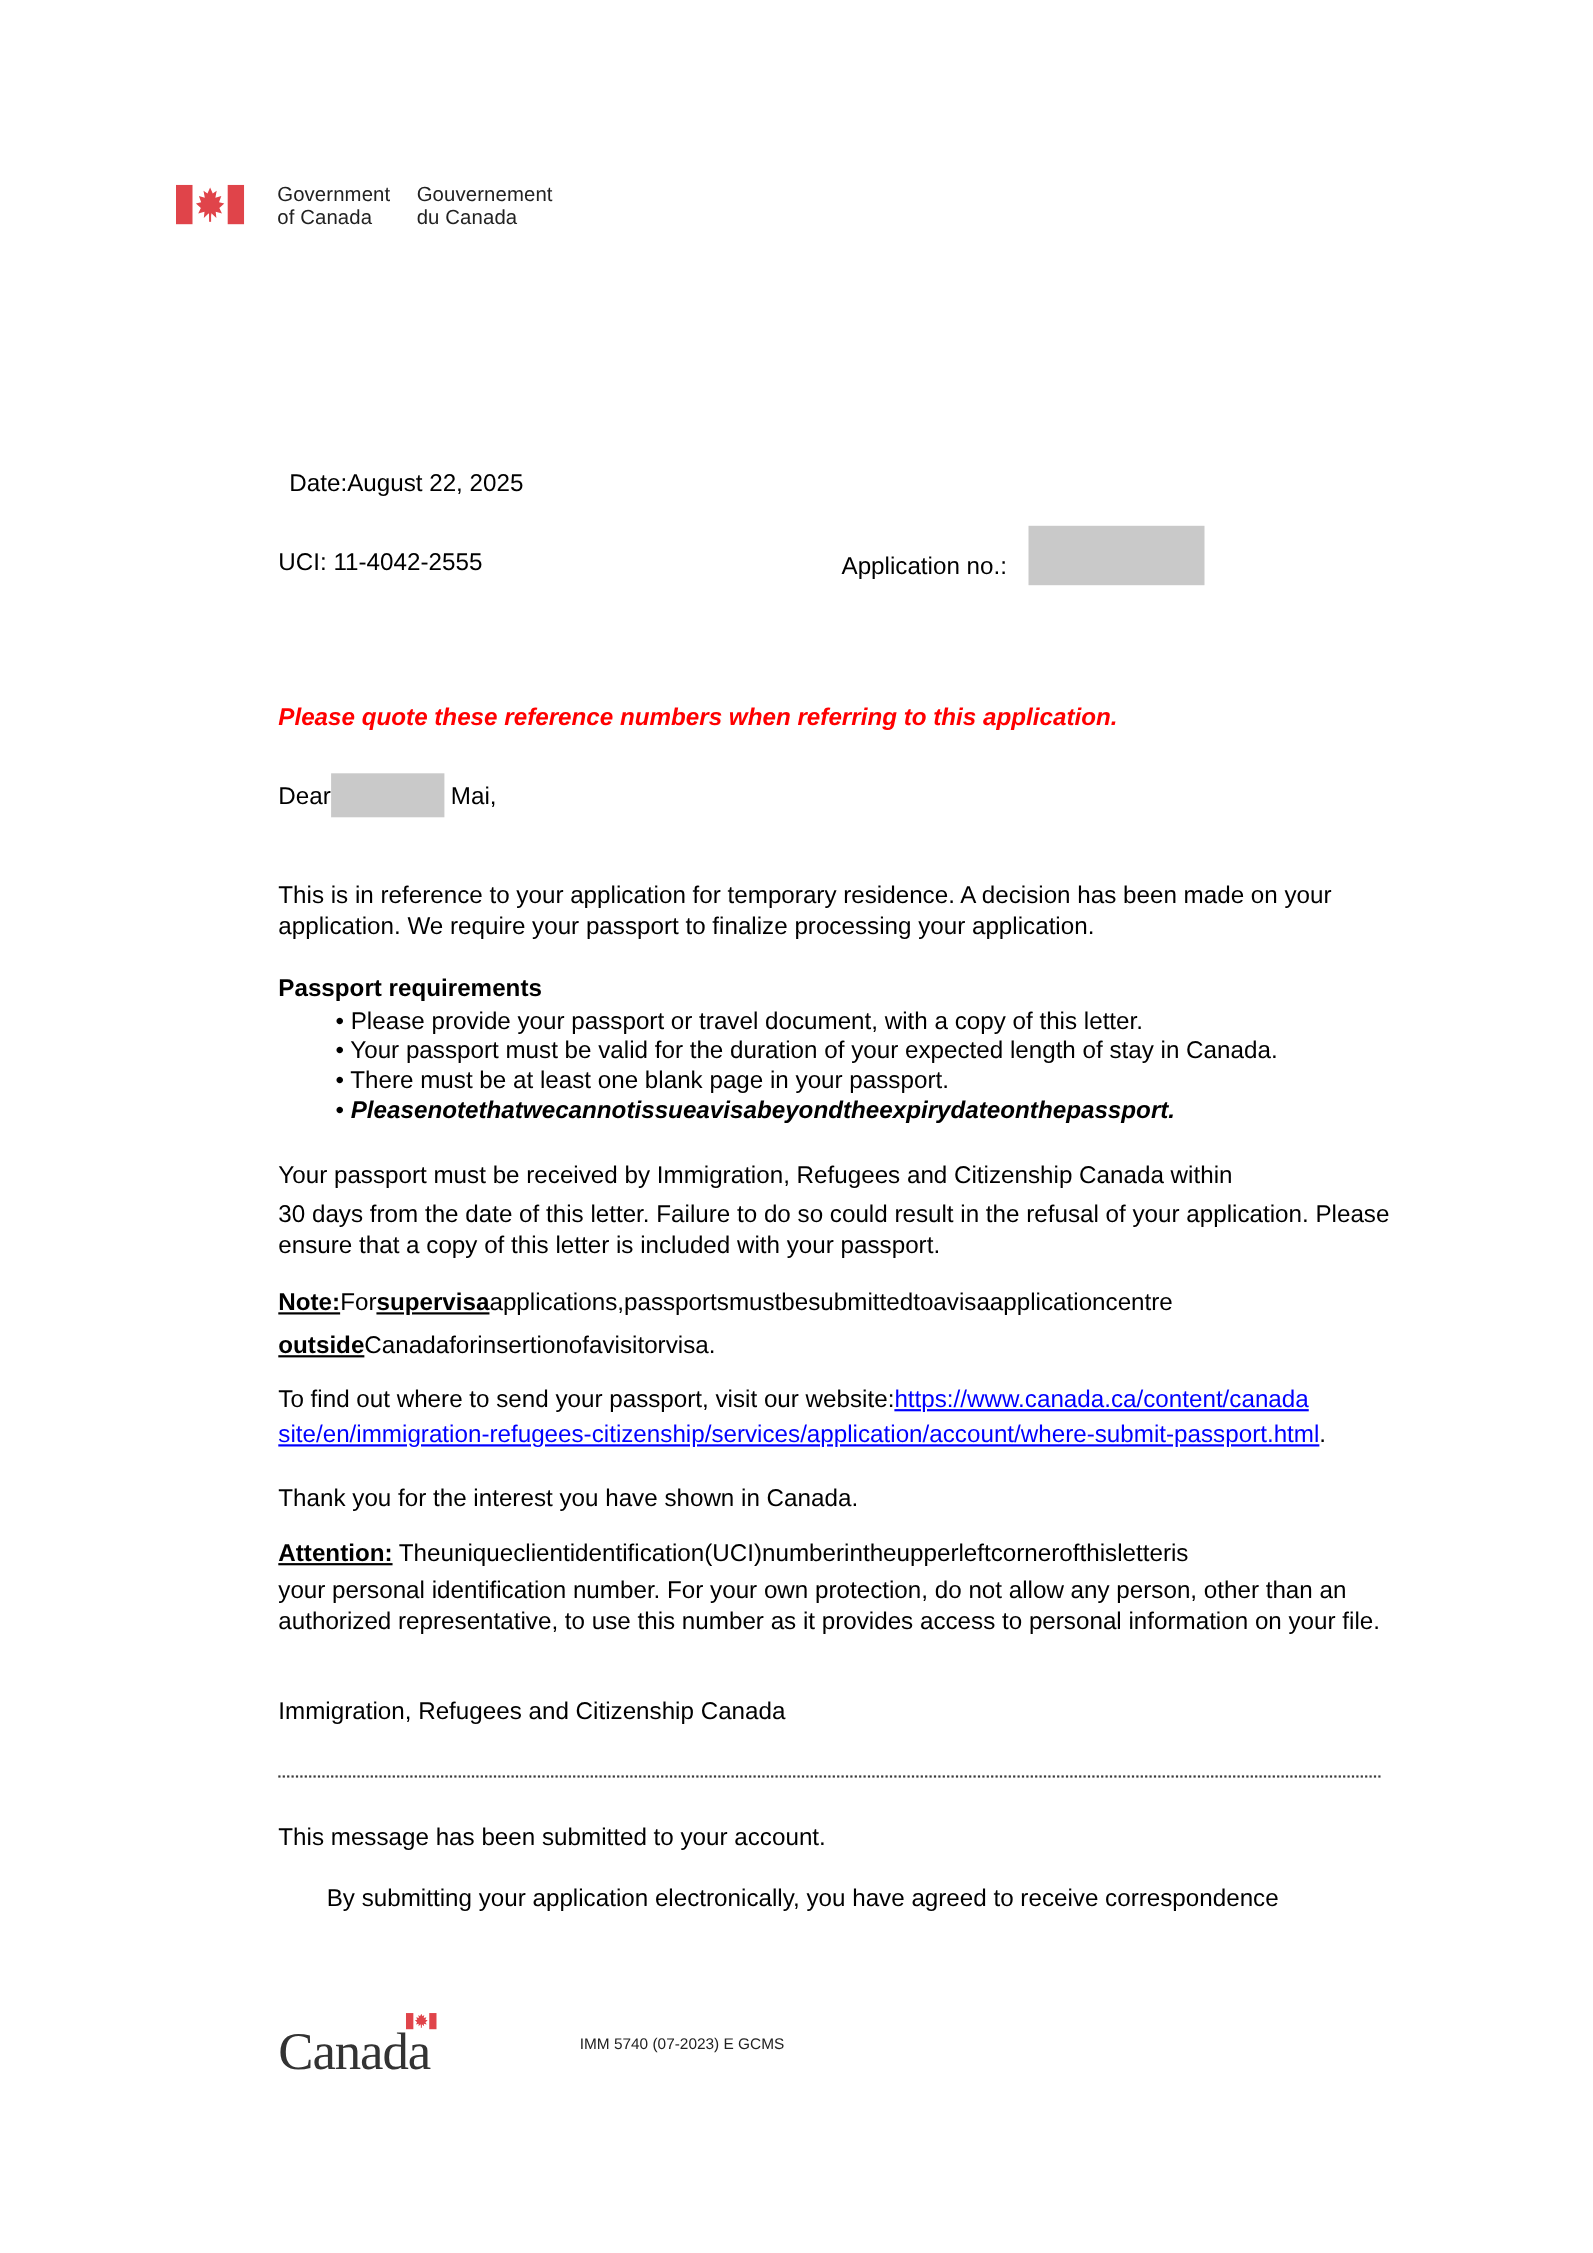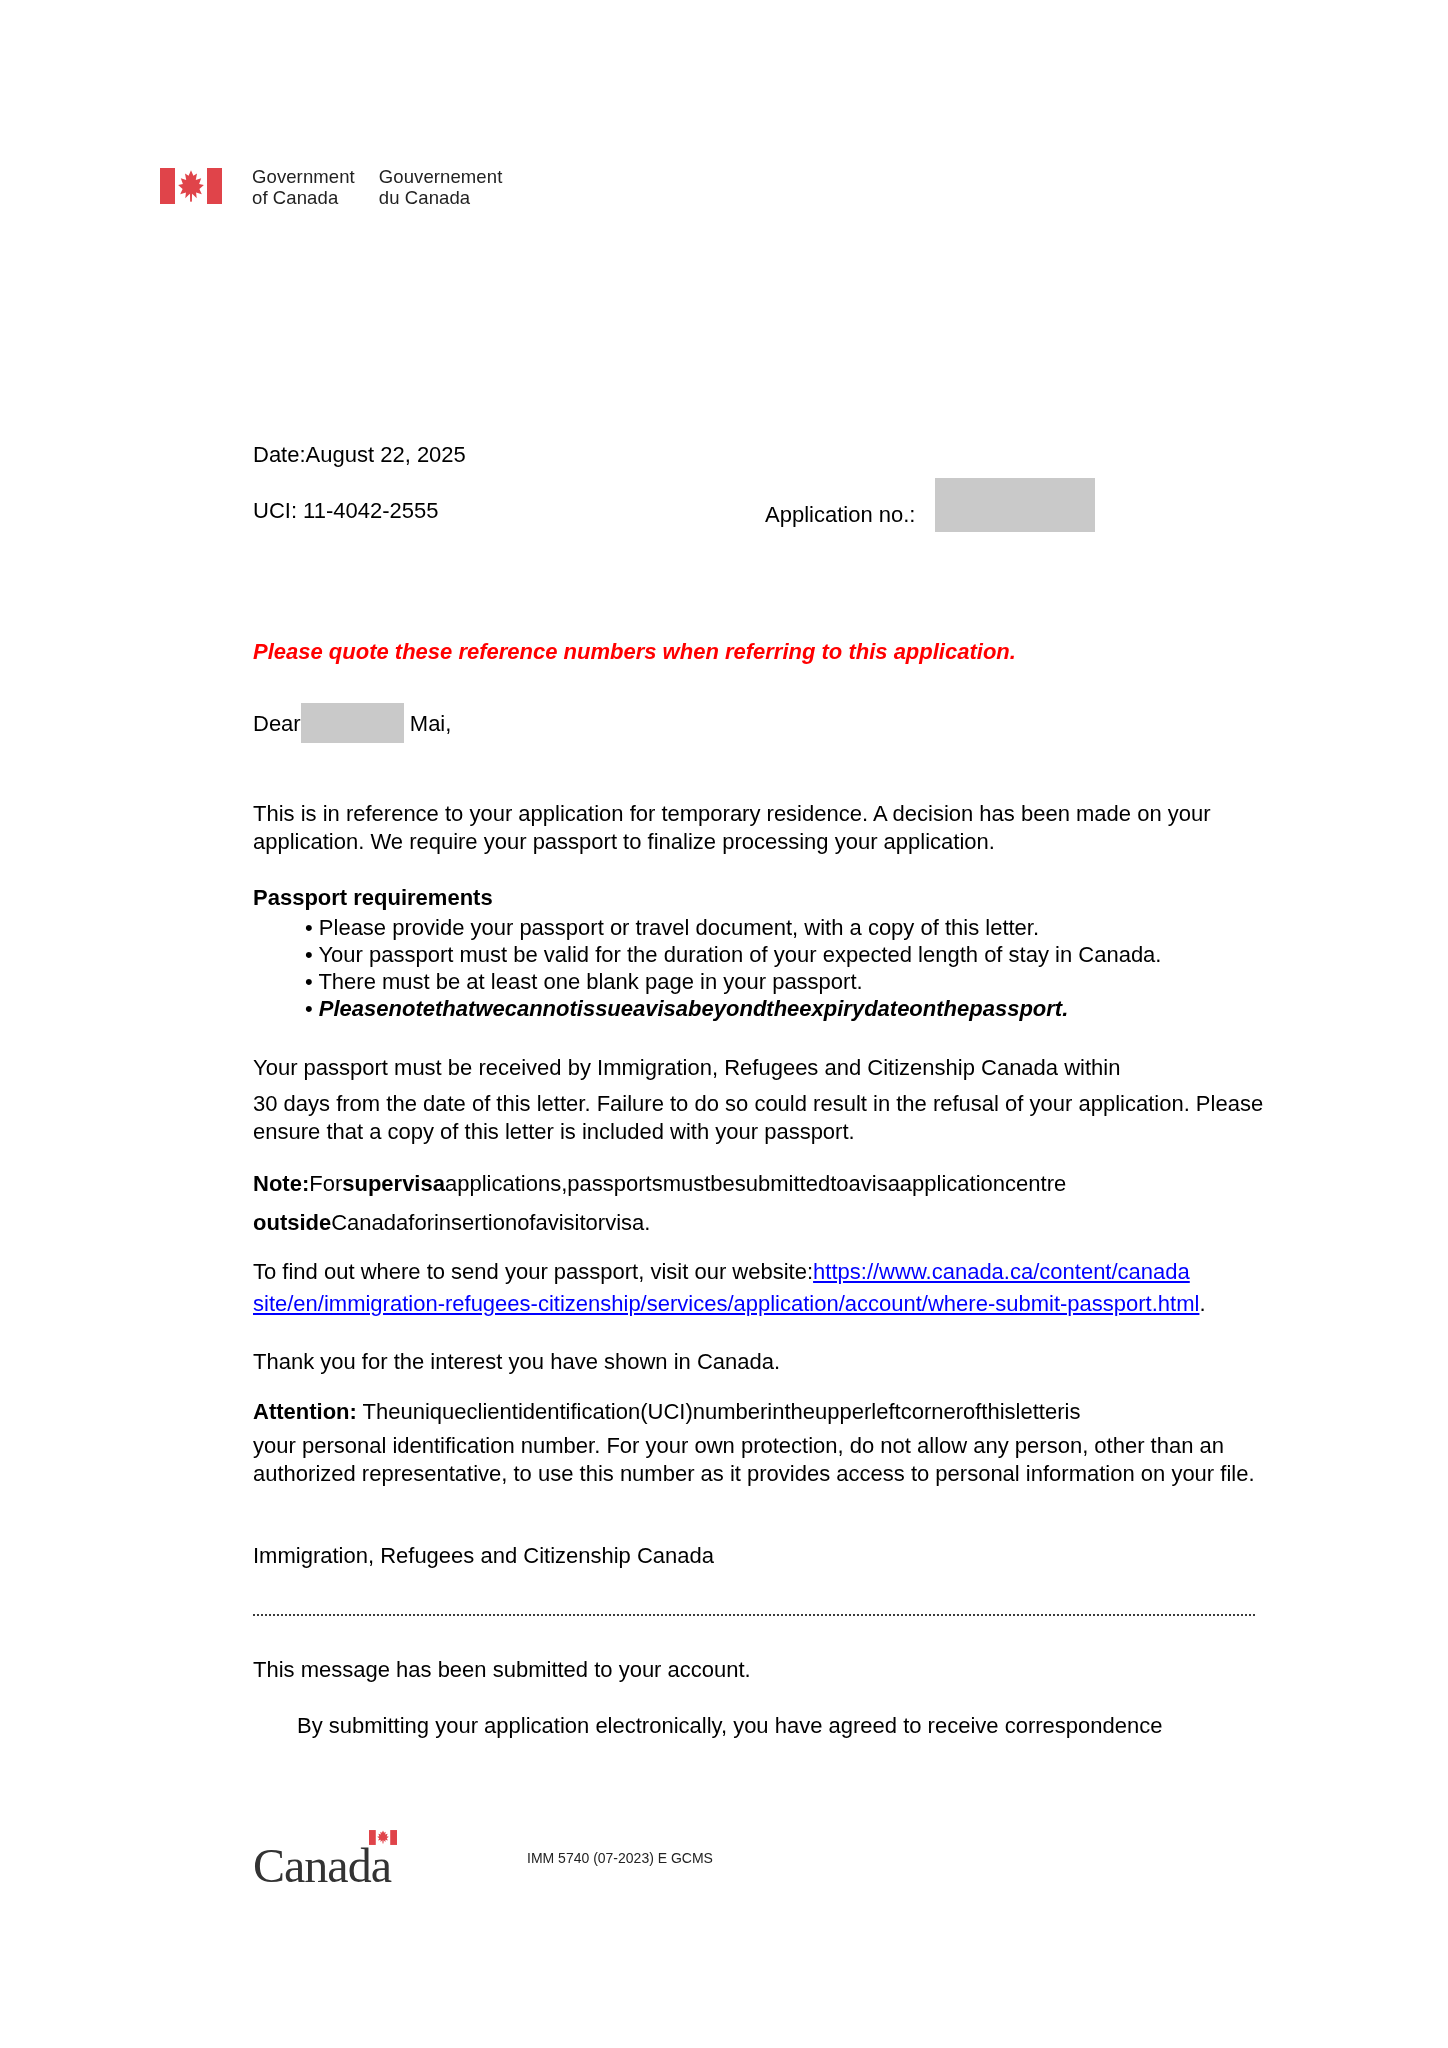--- a/index.html
+++ b/index.html
@@ -12,21 +12,21 @@
     font-size:22px;
     overflow:hidden;
   }
   .abs{position:absolute;}
   
   .goc-signature{left:160px;top:166px;display:flex;align-items:flex-start;}
   .goc-flag{width:62px;height:36px;display:block;margin-right:30px;margin-top:2px;}
   .goc-text{display:flex;gap:24px;}
   .goc-col{font-size:18.5px;line-height:21px;color:#222;letter-spacing:.1px;}
   
-  .date-line{left:253px;top:426px;margin-top:16px;}
+  .date-line{left:263px;top:426px;}
   .uci-row{left:253px;top:478px;width:1060px;height:56px;}
   .uci-text{position:absolute;left:0;top:20px;}
   .app-label{position:absolute;left:512px;top:24px;}
   .app-redaction{position:absolute;left:682px;top:0;width:160px;height:54px;background:#c9c9c9;}
   
   .notice-red{left:253px;top:638px;color:#ff0000;font-weight:bold;font-style:italic;}
   
   .salutation{left:253px;top:700px;height:48px;line-height:48px;}
   .name-redaction{display:inline-block;width:103px;height:40px;background:#c9c9c9;vertical-align:-12px;}
   
@@ -34,21 +34,21 @@
   .intro{top:800px;}
   .req-heading{top:884px;font-weight:bold;}
   .req-list{top:914px;list-style:none;margin:0;padding:0 0 0 52px;}
   .req-list li{line-height:27px;}
   .li-emph{font-weight:bold;font-style:italic;}
   .deadline-1{top:1054px;}
   .deadline-2{top:1090px;}
   .note-block{top:1170px;}
   .note-line1{margin:0 0 11px 0;}
   .note-line2{margin:0;}
-  .b{font-weight:bold;}
+  .b{font-weight:bold;text-decoration:underline;}
   .website{top:1256px;line-height:1.46;}
   .website a{color:#0000ff;}
   .thanks{top:1348px;}
   .attention-1{top:1398px;}
   .attention-2{top:1432px;}
   .signature{top:1542px;}
   .dotted-divider{left:253px;top:1614px;width:1002px;height:0;border-top:2px dotted #3a3a3a;}
   .submitted{top:1656px;}
   .electronic{top:1712px;margin-left:44px;}
   

